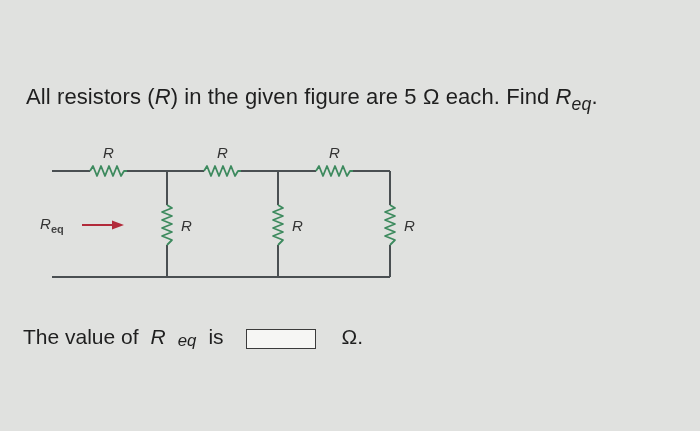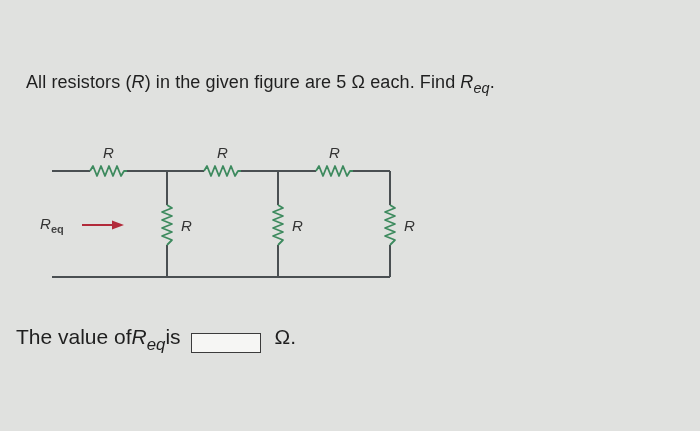--- a/index.html
+++ b/index.html
@@ -4,29 +4,29 @@
   <style>
     html, body { margin: 0; padding: 0; }
     body {
       width: 700px; height: 431px; overflow: hidden;
       background: #e0e1df;
       font-family: "Liberation Sans", sans-serif;
       color: #1f1f1f;
       position: relative;
     }
     .question {
-      position: absolute; left: 26px; top: 72px;
-      font-size: 18px; letter-spacing: 0.1px; white-space: nowrap;
+      position: absolute; left: 26px; top: 84px;
+      font-size: 22px; letter-spacing: 0.1px; white-space: nowrap;
     }
     .it { font-style: italic; }
     .sub { font-size: 0.8em; position: relative; top: 0.35em; font-style: italic; }
     svg.circuit { position: absolute; left: 0; top: 0; }
     .answer-line {
-      position: absolute; left: 16px; top: 325px;
-      font-size: 21px; white-space: nowrap; display: flex; align-items: flex-end;
+      position: absolute; left: 23px; top: 325px;
+      font-size: 21px; white-space: nowrap; display: flex; align-items: flex-start; gap: 12px;
     }
     .answer-input {
       display: inline-block; width: 70px; height: 20px;
       border: 1.5px solid #3b3b3b; background: #f6f6f4;
       margin: 0 14px 0 10px; position: relative; top: 4px;
       font-size: 14px; font-family: "Liberation Sans", sans-serif;
       padding: 0; box-sizing: border-box;
     }
   </style>
 </head>

